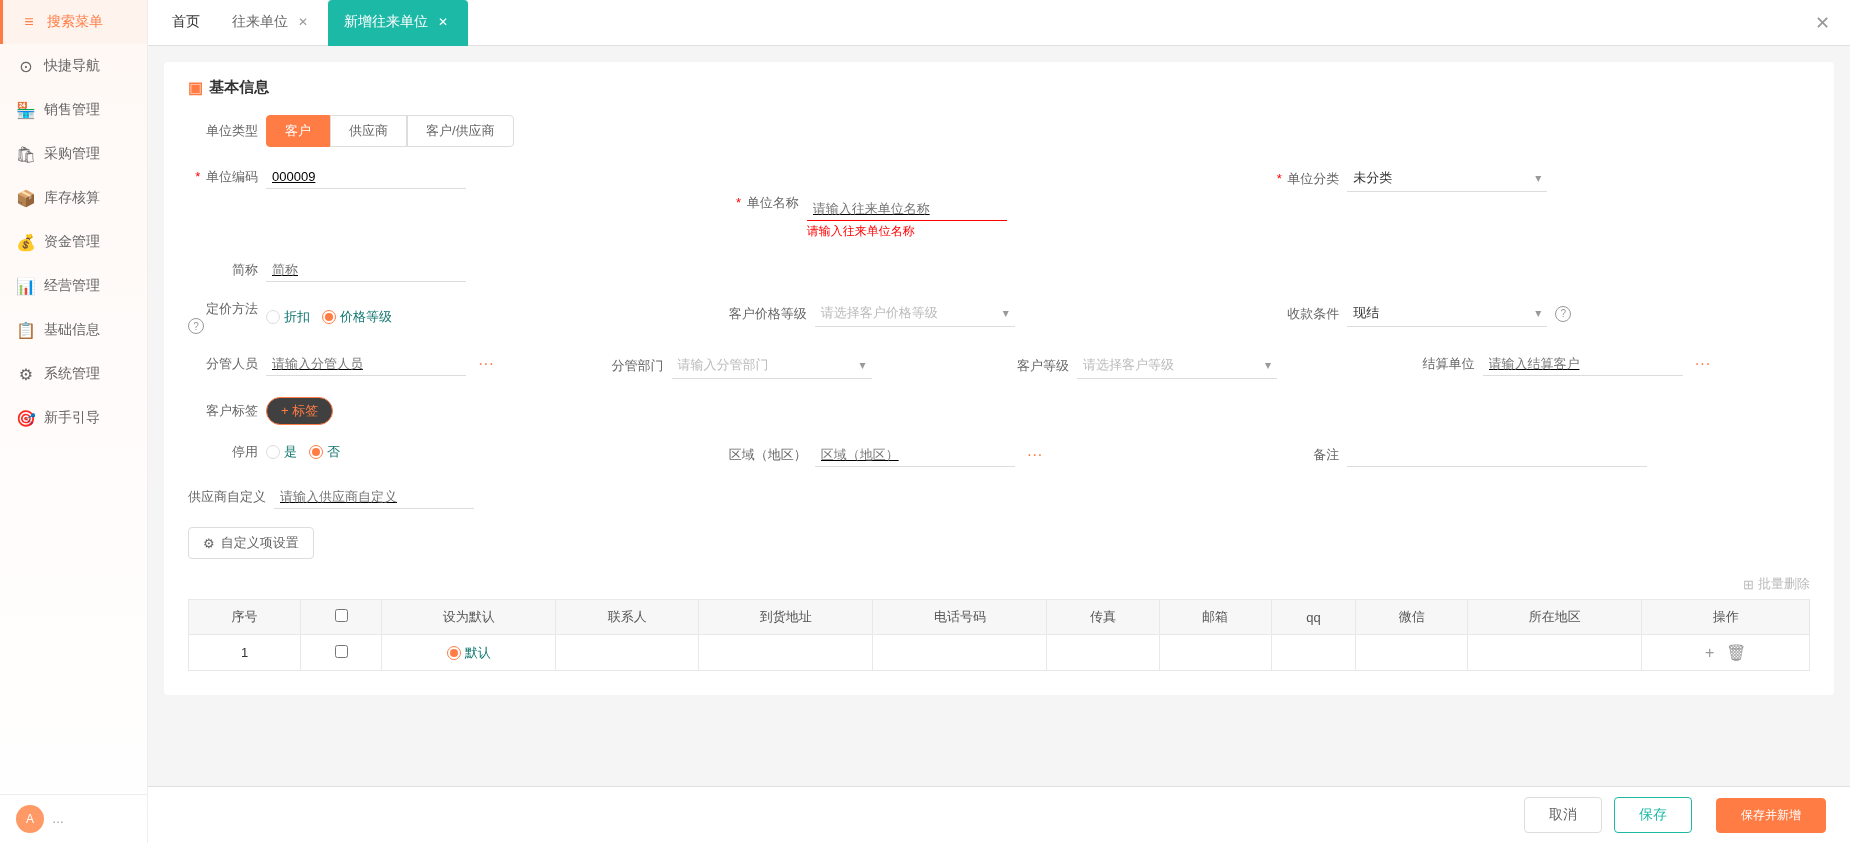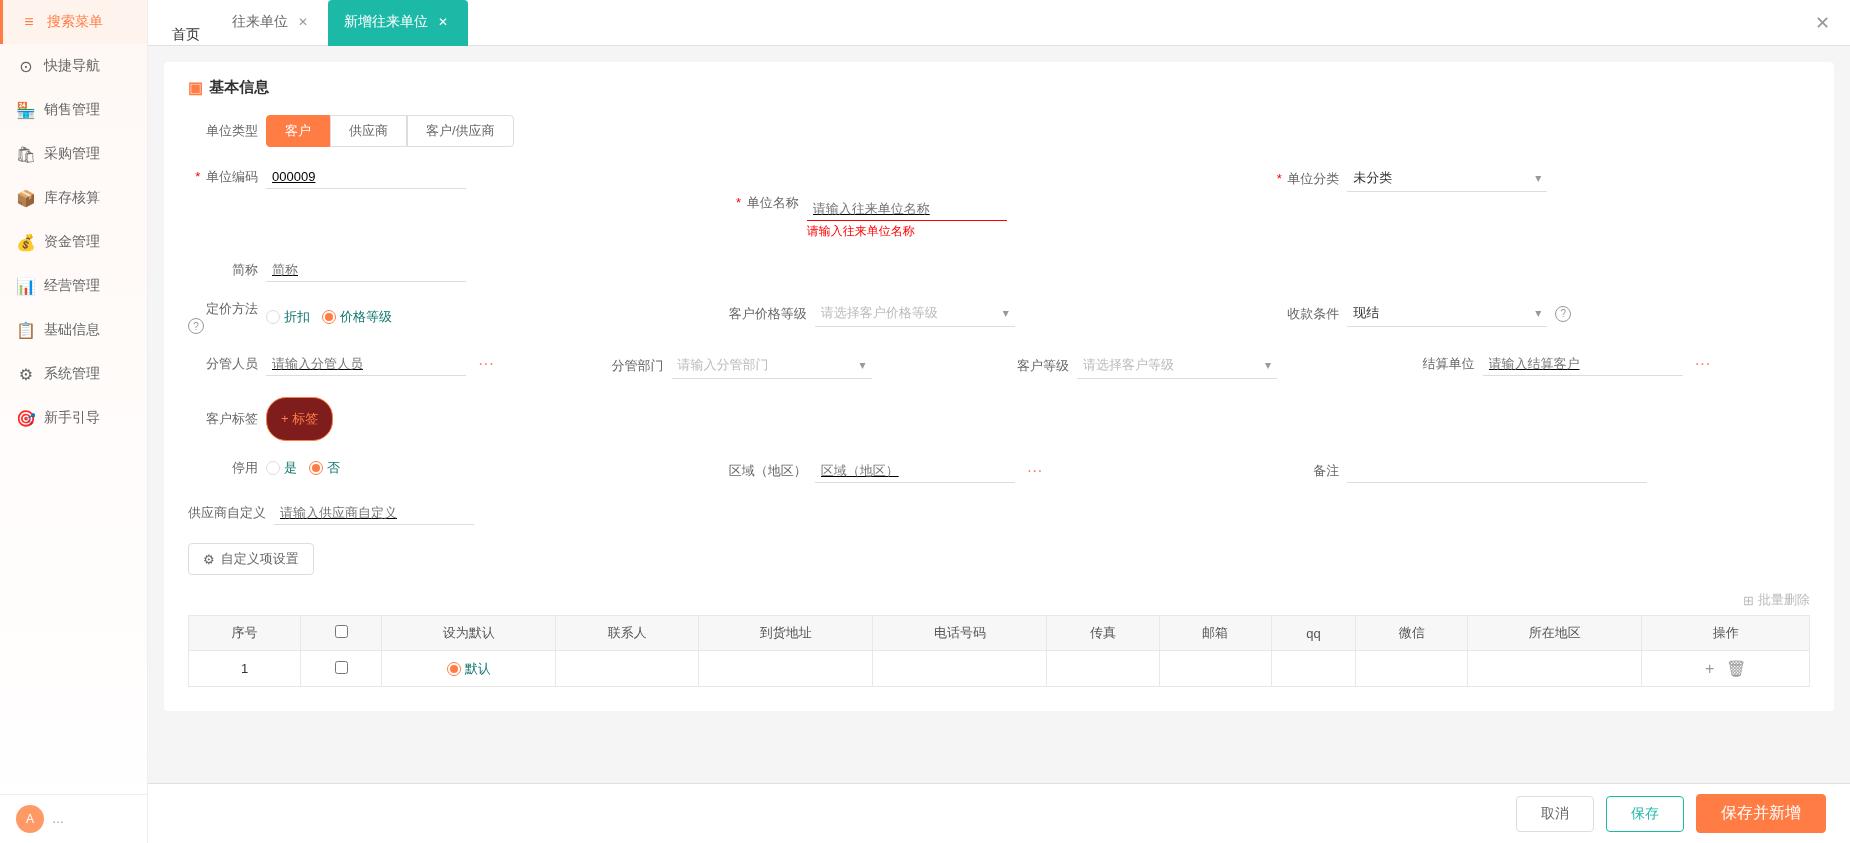--- a/index.html
+++ b/index.html
@@ -75,21 +75,21 @@
       background: #1db9a7;
       border-radius: 4px 4px 0 0;
     }
     .tab-close {
       font-size: 12px;
       color: #999;
       cursor: pointer;
       padding: 2px 4px;
     }
     .tab.active .tab-close { color: #fff; }
-    .tab-home { color: #333; font-size: 14px; align-items: flex-end; }
+    .tab-home { color: #333; font-size: 14px; }
     .close-main {
       margin-left: auto;
       font-size: 18px;
       color: #999;
       cursor: pointer;
       padding: 0 12px;
     }
 
     
     .content {
@@ -202,23 +202,23 @@
     }
     .radio-circle.checked { border-color: #ff7d45; }
     .radio-dot {
       width: 8px; height: 8px; border-radius: 50%; background: #ff7d45;
     }
 
     
     .tag-btn {
       border: 1px solid #ff7d45;
       color: #ff7d45;
-      background: #7f1d1d;
+      background: #404040;
       border-radius: 20px;
-      padding: 12px 14px;
+      padding: 4px 14px;
       cursor: pointer;
       font-size: 13px;
       display: flex;
       align-items: center;
       gap: 4px;
       text-align: right;
     }
 
     
     .ellipsis-btn {
@@ -313,21 +313,22 @@
       cursor: pointer;
       font-size: 14px;
     }
     .btn-save-new {
       background: #ff7d45;
       border: 1px solid #ff7d45;
       color: #fff;
       padding: 8px 24px;
       border-radius: 4px;
       cursor: pointer;
-      font-size: 16px;
+      font-size: 12px;
+      margin-left: 12px;
     }
 
     
     .row-action { color: #999; cursor: pointer; font-size: 16px; padding: 0 4px; }
   </style>
 </head>
 <body>
 
 <div class="sidebar">
   <div class="sidebar-item sidebar-search">

